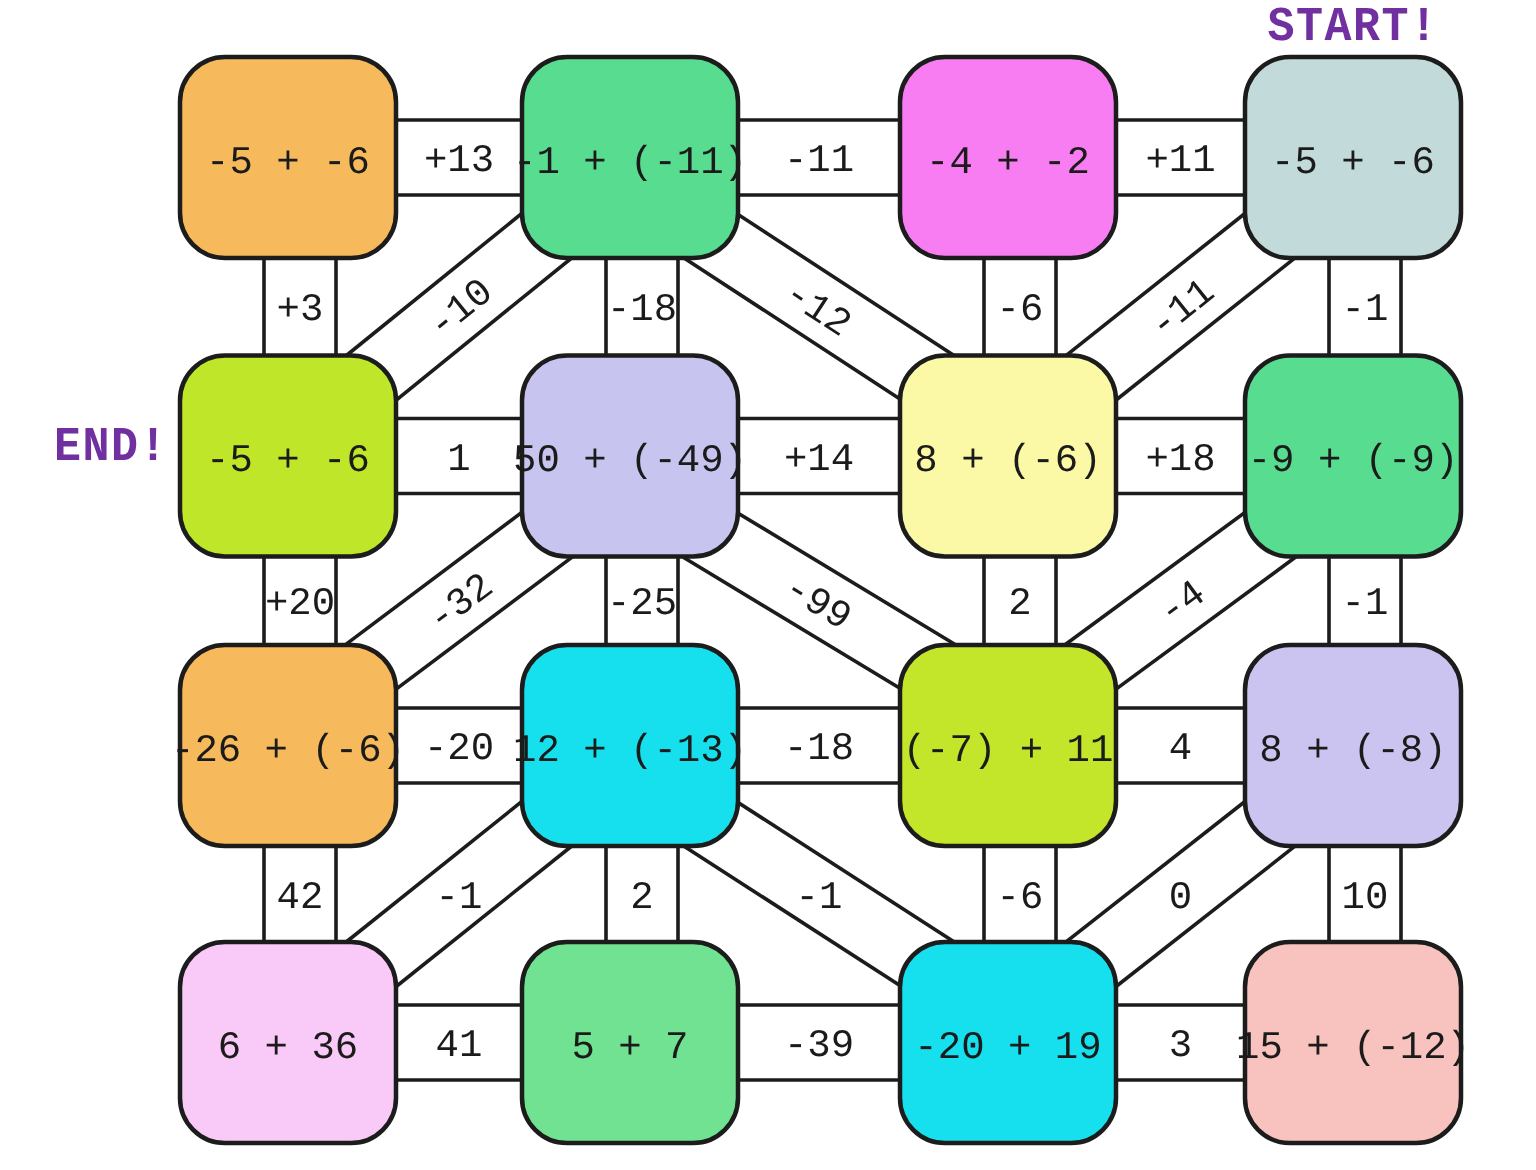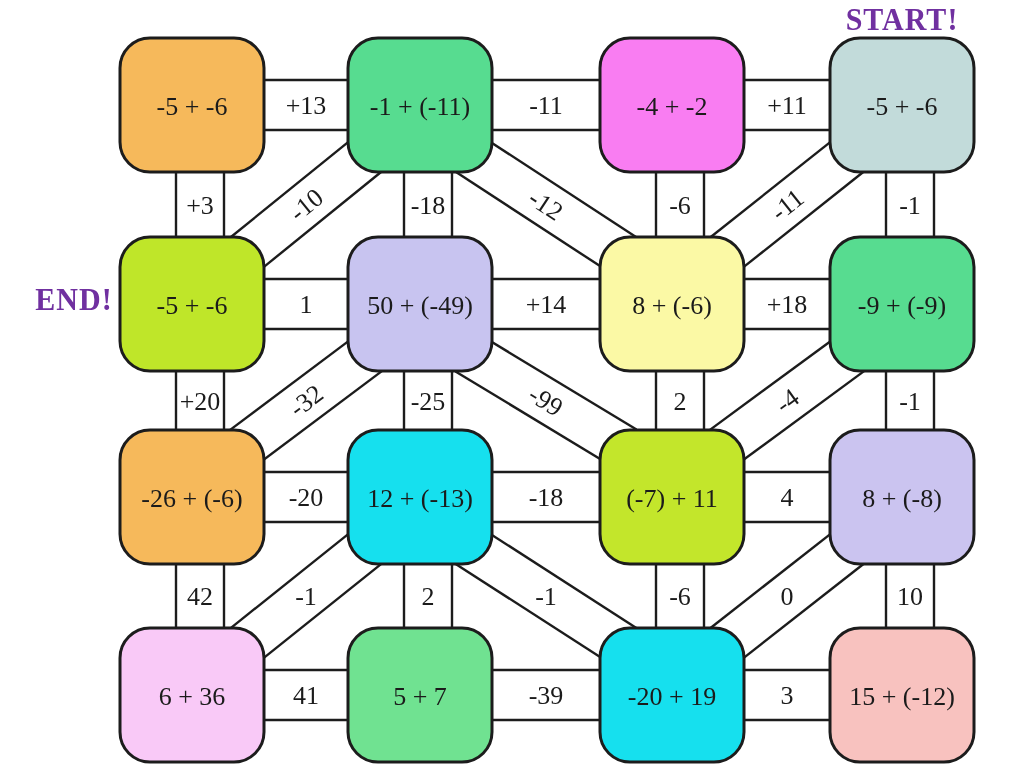--- a/index.html
+++ b/index.html
@@ -2,21 +2,21 @@
 <html><head>
 <meta charset="utf-8">
 <style>
   html, body { margin: 0; padding: 0; background: #ffffff; }
   .stage {
     position: relative;
     width: 1024px;
     height: 780px;
     background: #ffffff;
     overflow: hidden;
-    font-family: Liberation Serif, serif;
+    font-family: Liberation Mono, monospace;
   }
   #maze-svg { position: absolute; left: 0; top: 0; }
   .corridor-line { stroke: var(--line-color, #1c1c1c); stroke-width: 2.4; }
   .node-box { stroke: var(--line-color, #1c1c1c); stroke-width: 3; }
   .node-label { font-size: 26px; fill: var(--text-color, #1b1b1b); }
   .edge-label { font-size: 26px; fill: var(--text-color, #1b1b1b); }
   .maze-title {
     position: absolute;
     color: var(--accent, #7030A0);
     font-weight: bold;

